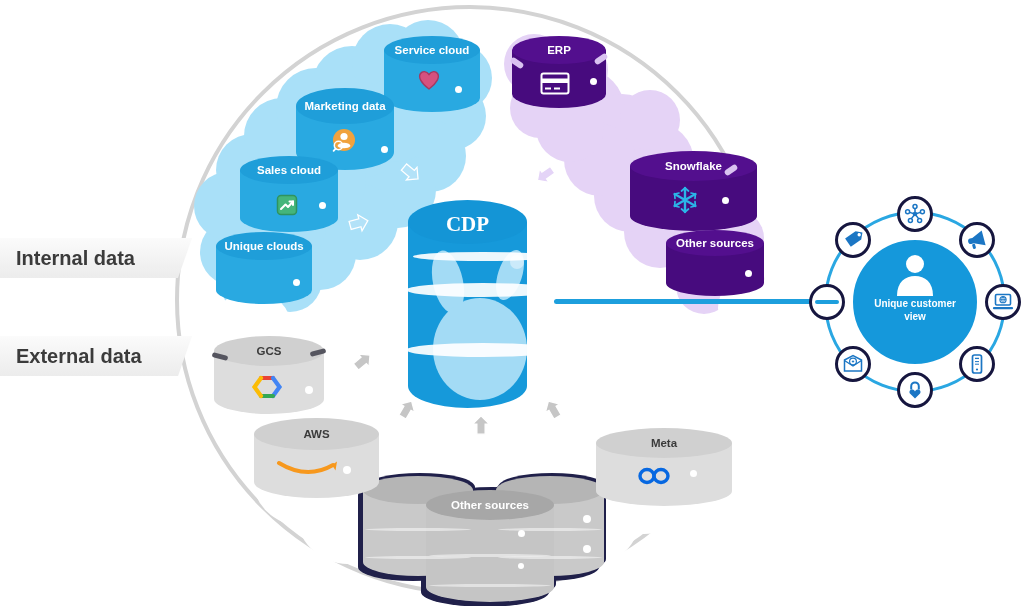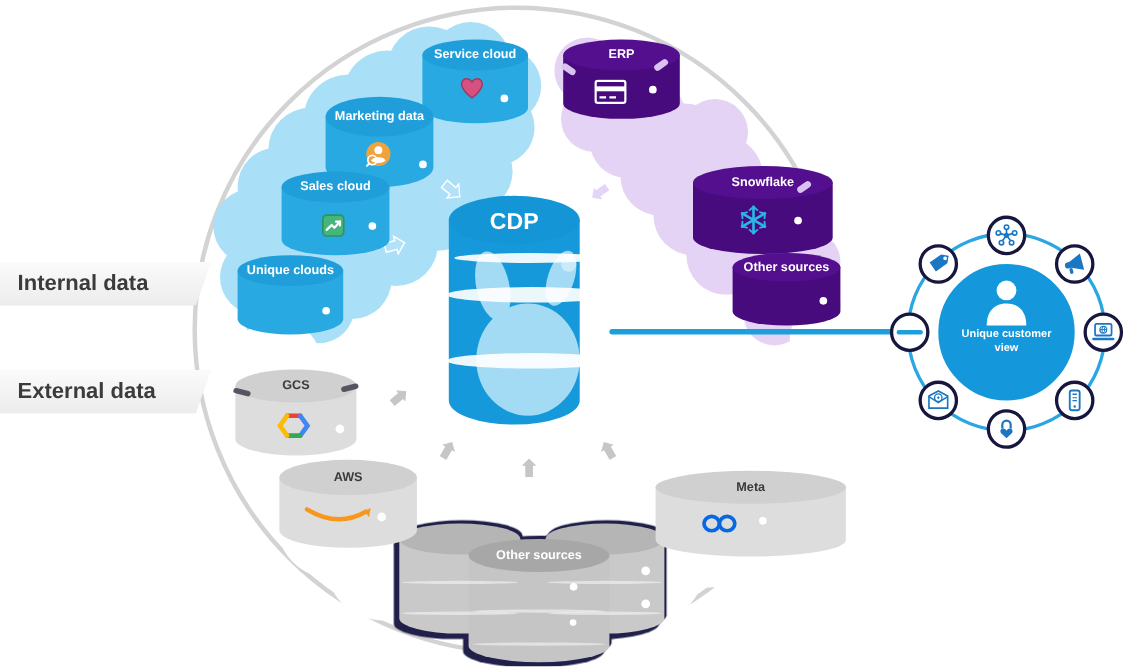--- a/index.html
+++ b/index.html
@@ -23,21 +23,21 @@
   .cyl-body{position:absolute;left:0;right:0;top:var(--ry);bottom:0;background:var(--cbody);
             border-radius:0 0 50% 50%/0 0 var(--ry) var(--ry);z-index:1;}
   .cyl-label{position:absolute;left:0;right:0;top:0;height:calc(var(--ry)*2);z-index:4;
              display:flex;align-items:center;justify-content:center;text-align:center;
              font-weight:700;font-size:11.5px;line-height:1.1;color:var(--ctxt,#fff);padding:0 6px;box-sizing:border-box;}
   .cyl .icon{position:absolute;z-index:3;}
   .dot{position:absolute;background:#fff;border-radius:50%;z-index:3;}
   .notch{position:absolute;border-radius:3px;z-index:3;}
   .stripe{position:absolute;left:2%;right:2%;height:3px;background:rgba(255,255,255,.5);border-radius:50%;z-index:3;}
   
-  .cdp{position:absolute;left:408px;top:178px;width:119px;height:208px;}
+  .cdp{position:absolute;left:408px;top:200px;width:119px;height:208px;font-family:Liberation Serif, serif;}
   .cdp-body{position:absolute;left:0;right:0;top:22px;bottom:0;background:#1699DA;
             border-radius:0 0 50% 50%/0 0 22px 22px;}
   .cdp-top{position:absolute;left:0;top:0;right:0;height:44px;background:#1495D6;border-radius:50%;z-index:3;}
   .cdp-label{position:absolute;left:0;right:0;top:4px;height:40px;z-index:4;display:flex;align-items:center;
              justify-content:center;color:#fff;font-weight:700;font-size:21px;}
   .cdp-stripe{position:absolute;background:rgba(255,255,255,.92);border-radius:50%;z-index:2;}
   
   .scat{position:absolute;width:22px;height:22px;}
   
   .connector{position:absolute;left:554px;top:299px;width:288px;height:5px;background:#1D9FDD;border-radius:3px;}
@@ -175,40 +175,40 @@
     <svg class="icon" style="left:33px;top:38px;" width="30" height="30" viewBox="0 0 30 30">
       <circle cx="15" cy="14" r="11" fill="#F0A23D"></circle>
       <circle cx="15" cy="10.5" r="3.6" fill="#fff"></circle>
       <path d="M8.5 20 C9.5 15.8 20.5 15.8 21.5 20 C19.5 23 10.5 23 8.5 20 Z" fill="#fff"></path>
       <circle cx="9.5" cy="19.5" r="4.2" fill="none" stroke="#fff" stroke-width="1.5"></circle>
       <path d="M6.6 22.6 L4.6 24.8" stroke="#fff" stroke-width="1.8" stroke-linecap="round"></path>
       </svg>
     <span class="dot" style="left:85px;top:58px;width:7px;height:7px;"></span>
   </div>
 
-  <div class="cyl" style="left:240px;top:156px;width:98px;height:76px;margin-left:16px;--ry:14px;--ctop:#1F9ED9;--cbody:#29A9E1;">
+  <div class="cyl" style="left:240px;top:156px;width:98px;height:76px;--ry:14px;--ctop:#1F9ED9;--cbody:#29A9E1;">
     <div class="cyl-body"></div>
       <div class="cyl-top"></div>
     <div class="cyl-label">Sales cloud</div>
     <svg class="icon" style="left:36px;top:38px;" width="22" height="22" viewBox="0 0 22 22">
       <rect x="1.5" y="1.5" width="19" height="19" rx="3.5" fill="#44B57B" stroke="#2F935F" stroke-width="1.5"></rect>
       <path d="M5 15 L9.5 10.5 L12 13 L17 7.5" stroke="#fff" stroke-width="2" fill="none" stroke-linecap="round" stroke-linejoin="round"></path>
       <path d="M13.5 7.5 H17 V11" stroke="#fff" stroke-width="2" fill="none" stroke-linecap="round"></path>
       </svg>
     <span class="dot" style="left:79px;top:46px;width:7px;height:7px;"></span>
   </div>
 
   <div class="cyl" style="left:216px;top:232px;width:96px;height:72px;--ry:14px;--ctop:#1F9ED9;--cbody:#29A9E1;">
     <div class="cyl-body"></div>
       <div class="cyl-top"></div>
     <div class="cyl-label">Unique clouds</div>
     <span class="dot" style="left:77px;top:47px;width:7px;height:7px;"></span>
   </div>
 
-  <div class="cyl" style="left:512px;top:36px;width:106px;height:72px;--ry:14px;--ctop:#530F8E;--cbody:#470B7E;">
+  <div class="cyl" style="left:512px;top:36px;width:94px;height:72px;--ry:14px;--ctop:#530F8E;--cbody:#470B7E;">
     <div class="cyl-body"></div>
       <div class="cyl-top"></div>
     <div class="notch" style="left:-2px;top:24px;width:14px;height:6px;background:#D9C2F0;transform:rotate(35deg);"></div>
     <div class="notch" style="left:82px;top:20px;width:14px;height:6px;background:#D9C2F0;transform:rotate(-35deg);"></div>
     <div class="cyl-label">ERP</div>
     <svg class="icon" style="left:28px;top:36px;" width="30" height="24" viewBox="0 0 30 24">
       <rect x="1.5" y="1.5" width="27" height="20" rx="2" fill="none" stroke="#fff" stroke-width="2"></rect>
       <rect x="1.5" y="6.5" width="27" height="4.5" fill="#fff"></rect>
       <path d="M5 16.5 h6 M14 16.5 h6" stroke="#fff" stroke-width="2"></path>
       </svg>
@@ -258,21 +258,21 @@
     <div class="cyl-body"></div>
       <div class="cyl-top"></div>
     <div class="cyl-label">AWS</div>
     <svg class="icon" style="left:22px;top:40px;" width="64" height="22" viewBox="0 0 64 22">
       <path d="M3 5 Q31 22 57 7" stroke="#F7981D" stroke-width="4" fill="none" stroke-linecap="round"></path>
       <path d="M56 7 L61 3.5 L59.5 12.5 Z" fill="#F7981D"></path>
       </svg>
     <span class="dot" style="left:89px;top:48px;width:8px;height:8px;"></span>
   </div>
 
-  <div class="cyl" style="left:596px;top:428px;width:136px;height:78px;padding-left:37px;--ry:15px;--ctop:#D0D0D0;--cbody:#DDDDDD;--ctxt:#3B3B3B;">
+  <div class="cyl" style="left:596px;top:428px;width:136px;height:78px;--ry:15px;--ctop:#D0D0D0;--cbody:#DDDDDD;--ctxt:#3B3B3B;">
     <div class="cyl-body"></div>
       <div class="cyl-top"></div>
     <div class="cyl-label">Meta</div>
     <svg class="icon" style="left:40px;top:36px;" width="36" height="24" viewBox="0 0 36 24">
       <g stroke="#0768E1" stroke-width="3.4" fill="none">
         <ellipse cx="11" cy="12" rx="7" ry="6.5"></ellipse>
           <ellipse cx="25" cy="12" rx="7" ry="6.5"></ellipse>
         </g>
       </svg>
     <span class="dot" style="left:94px;top:42px;width:7px;height:7px;"></span>

